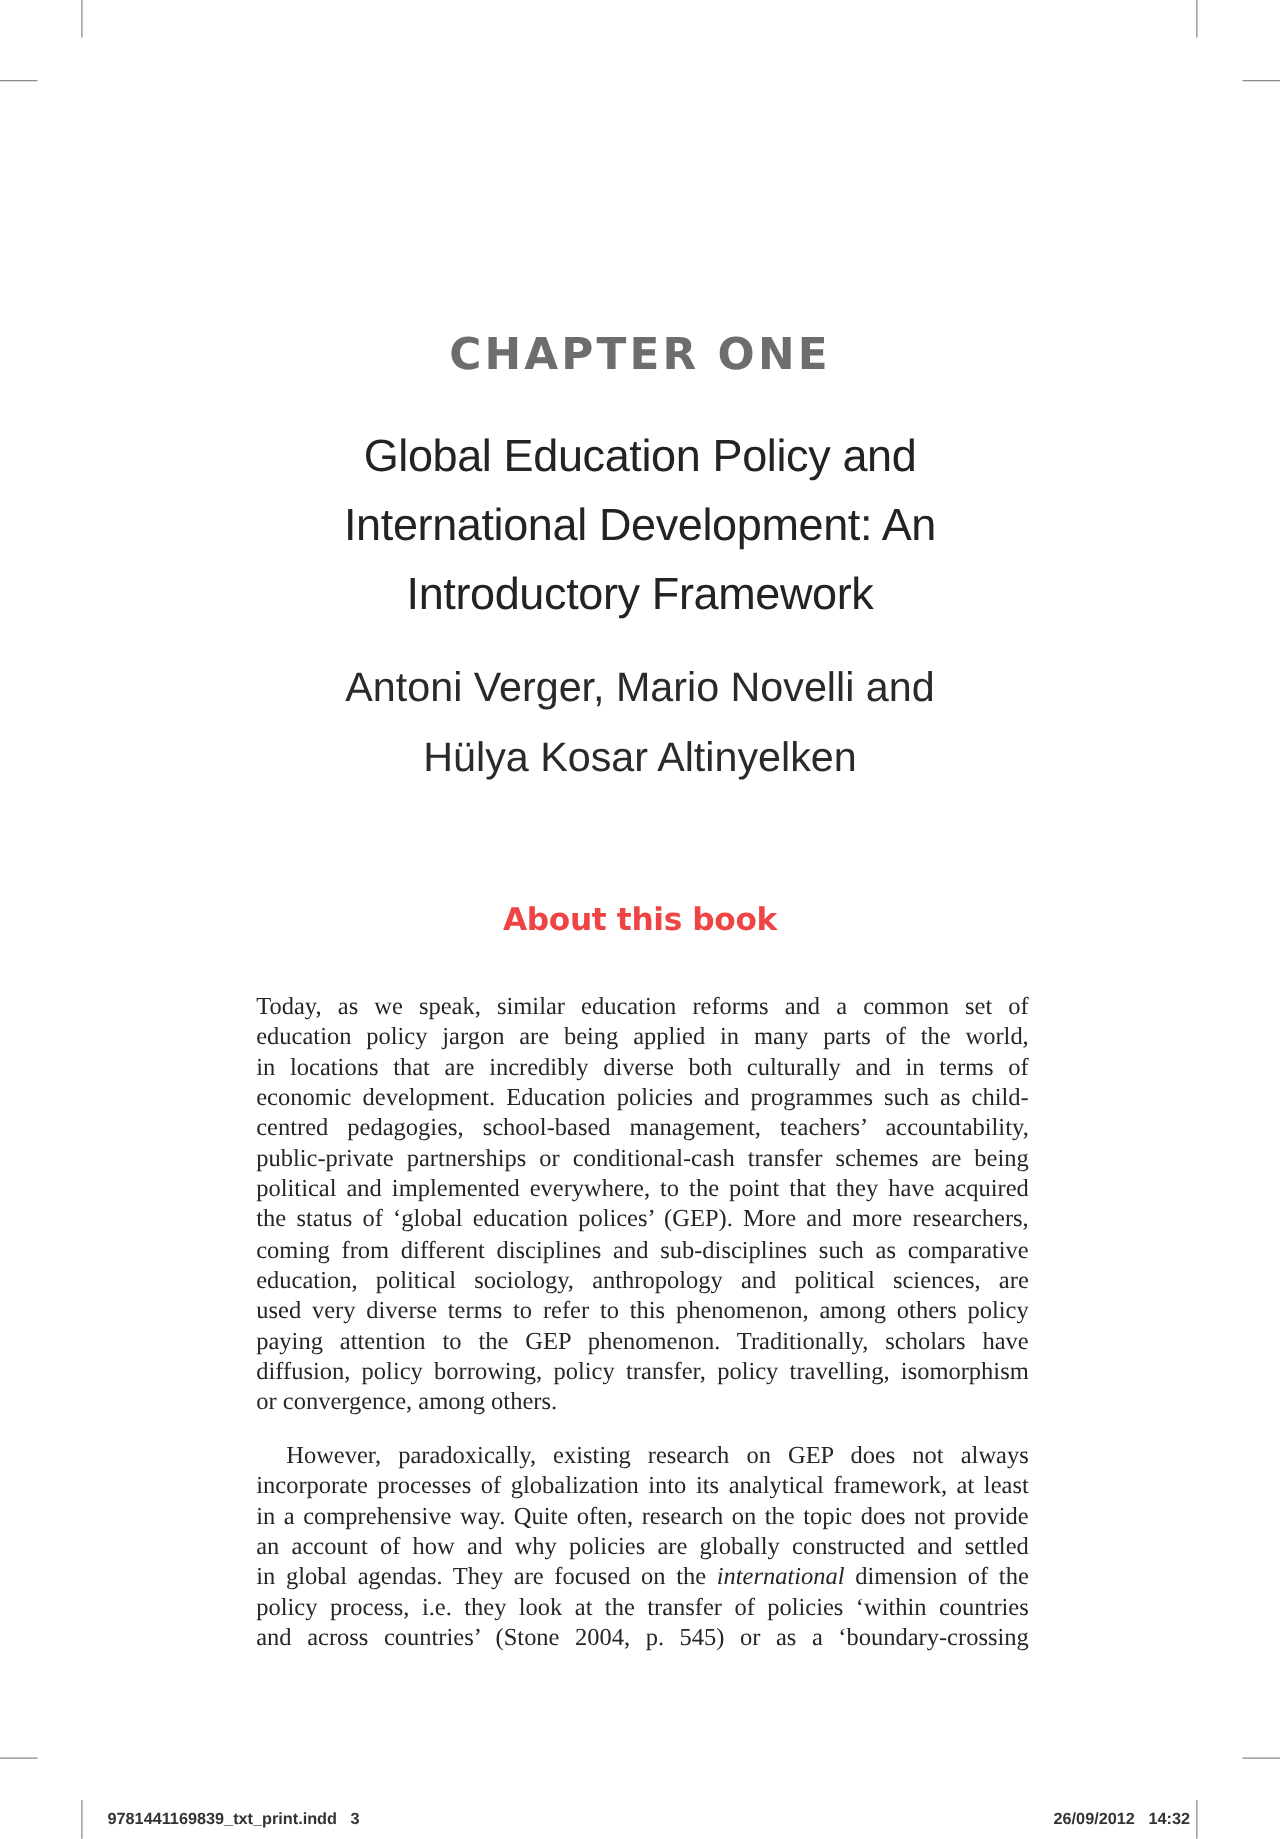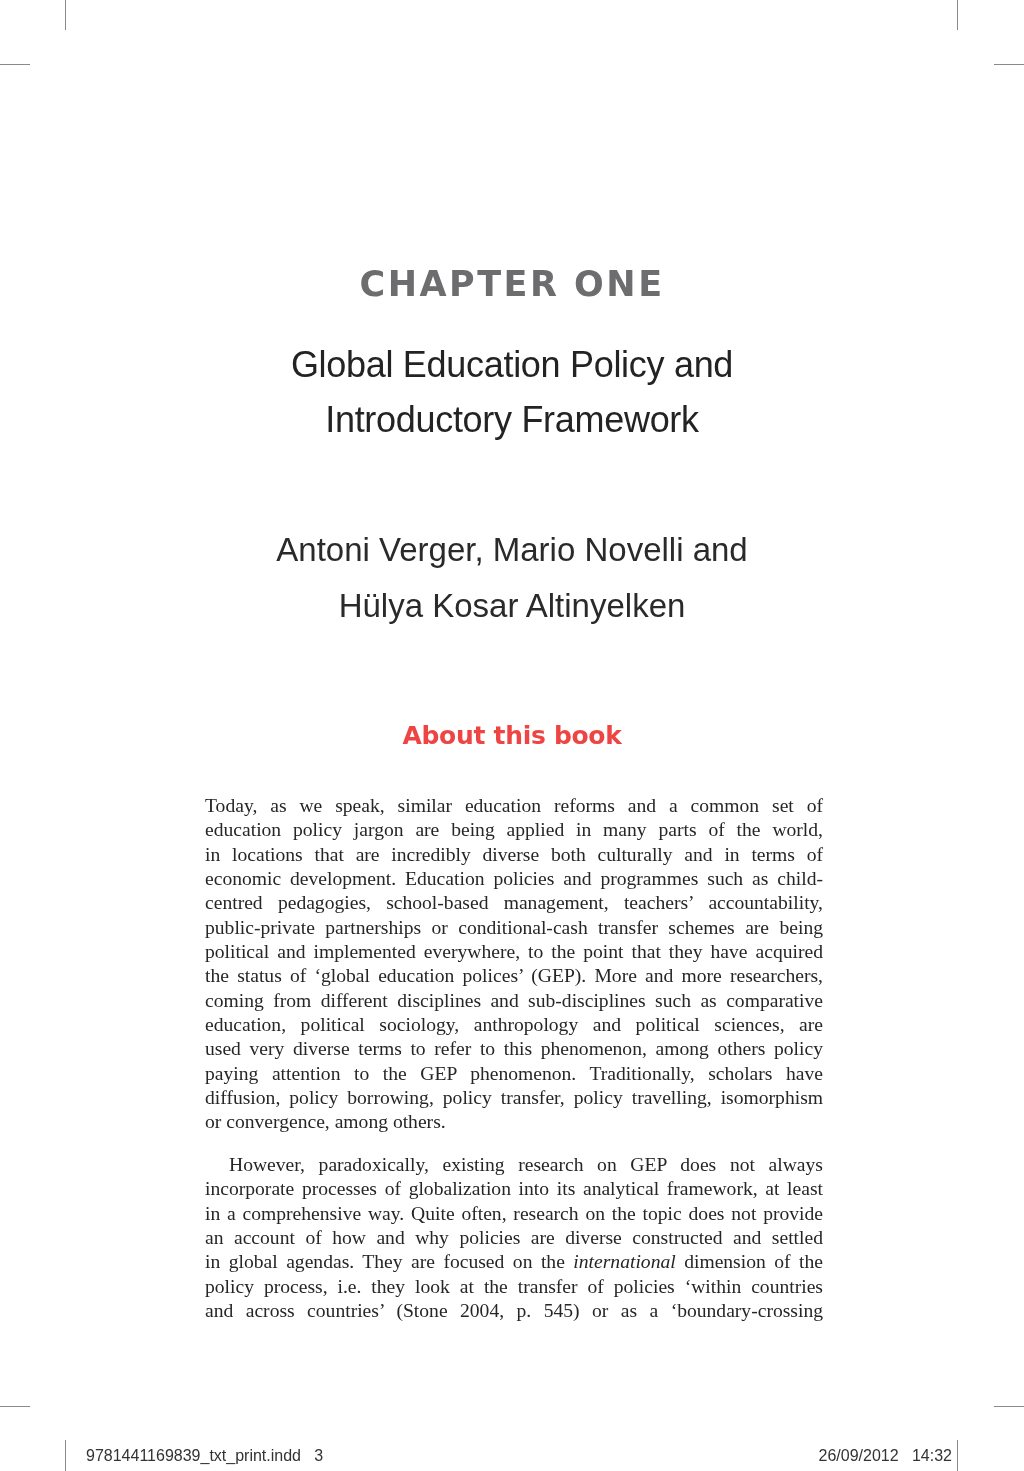--- a/index.html
+++ b/index.html
@@ -31,39 +31,40 @@
   .body-text {
     position: absolute; left: 187px; width: 654px; top: 776px;
     font-family: "Liberation Serif", serif; font-size: 19.6px; line-height: 24.35px;
     color: #262626; text-align: justify; hyphens: manual;
   }
   .body-text p { margin: 18px; }
   .line { display: block; text-align: justify; text-align-last: justify; white-space: nowrap; }
   .line.last { text-align-last: left; }
   .footer {
     position: absolute; top: 1447px; font-family: "Liberation Sans", sans-serif;
-    font-size: 16px; color: #333333;
+    font-size: 13px; color: #333333; font-weight: bold;
   }
 </style>
 </head>
 <body>
 
 <div class="crop v" style="left:65px; top:0; height:30px;"></div>
 <div class="crop v" style="left:957px; top:0; height:30px;"></div>
 <div class="crop h" style="left:0; top:64px; width:30px;"></div>
 <div class="crop h" style="left:994px; top:64px; width:30px;"></div>
 <div class="crop h" style="left:0; top:1406px; width:30px;"></div>
 <div class="crop h" style="left:994px; top:1406px; width:30px;"></div>
 <div class="crop v" style="left:65px; top:1440px; height:31px;"></div>
 <div class="crop v" style="left:957px; top:1440px; height:31px;"></div>
 
 <div class="chapter-label">CHAPTER ONE</div>
 
 <h1 class="title">
   <span style="display:block">Global Education Policy and</span>
+  <span style="display:block">International Development: An</span>
   <span style="display:block">Introductory Framework</span>
 </h1>
 
 <div class="authors">
   <span style="display:block">Antoni Verger, Mario Novelli and</span>
   <span style="display:block">Hülya Kosar Altinyelken</span>
 </div>
 
 <h2 class="section-heading" style="margin:0;">About this book</h2>
 
@@ -81,21 +82,21 @@
     <span class="line">education, political sociology, anthropology and political sciences, are</span>
     <span class="line">used very diverse terms to refer to this phenomenon, among others policy</span>
     <span class="line">paying attention to the GEP phenomenon. Traditionally, scholars have</span>
     <span class="line">diffusion, policy borrowing, policy transfer, policy travelling, isomorphism</span>
     <span class="line last">or convergence, among others.</span>
   </p>
   <p>
     <span class="line" style="padding-left:24px;">However, paradoxically, existing research on GEP does not always</span>
     <span class="line">incorporate processes of globalization into its analytical framework, at least</span>
     <span class="line">in a comprehensive way. Quite often, research on the topic does not provide</span>
-    <span class="line">an account of how and why policies are diverse constructed and settled</span>
+    <span class="line">an account of how and why policies are globally constructed and settled</span>
     <span class="line"><span>in global agendas. They are focused on the </span><em>international</em><span> dimension of the</span></span>
     <span class="line">policy process, i.e. they look at the transfer of policies ‘within countries</span>
     <span class="line">and across countries’ (Stone 2004, p. 545) or as a ‘boundary-crossing</span>
   </p>
 </div>
 
 <div class="footer" style="left:86px; white-space:pre;">9781441169839_txt_print.indd   3</div>
 <div class="footer" style="right:72px; white-space:pre;"><span>26/09/2012</span>   <span>14:32</span></div>
 
 </body></html>

